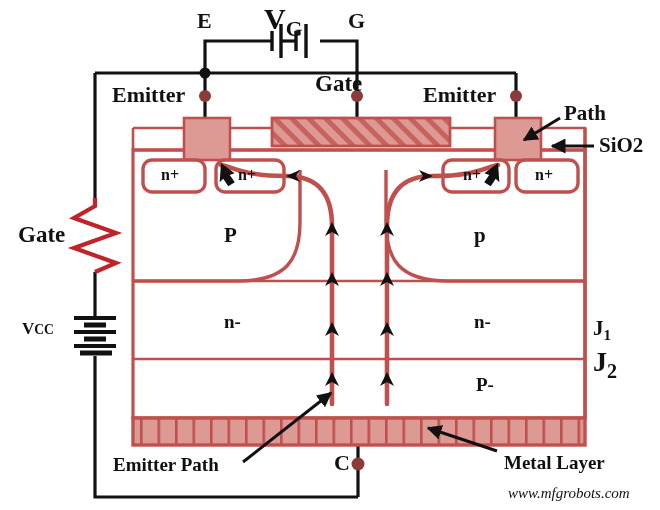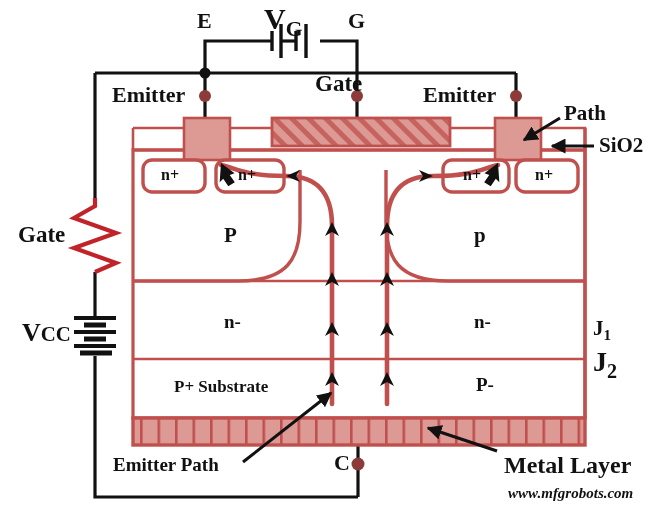--- a/index.html
+++ b/index.html
@@ -34,21 +34,21 @@
     vertical-align: sub;
     letter-spacing: 0;
   }
   .lbl-sc {
     font-size: 0.80em;
   }
   .watermark {
     position: absolute;
     font-family: "Liberation Serif", serif;
     font-style: italic;
-    font-weight: bold;
+    font-weight: normal;
     color: #111111;
     white-space: nowrap;
   }
 </style>
 </head>
 <body>
 
 <div id="root">
 
   <svg id="svgroot" viewBox="0 0 660 510" xmlns="http://www.w3.org/2000/svg">
@@ -192,48 +192,47 @@
   <div class="lbl" style="left:299px; top:72px; font-size:23px;margin-left:16px;">Gate</div>
 
   <div class="lbl" style="left:423px; top:84px; font-size:22px;">Emitter</div>
 
   <div class="lbl" style="left:564px; top:103px; font-size:21px;">Path</div>
 
   <div class="lbl" style="left:599px; top:135px; font-size:21px;">SiO2</div>
 
   <div class="lbl" style="left:18px; top:223px; font-size:23px;">Gate</div>
 
-  <div class="lbl" style="left:22px; top:320px; font-size:26px;">
+  <div class="lbl" style="left:22px; top:320px; font-size:17px;">
     <span>V</span><span class="lbl-sc">CC</span>
   </div>
 
   <div class="lbl" style="left:161px; top:167px; font-size:16px;">n+</div>
   <div class="lbl" style="left:238px; top:167px; font-size:16px;">n+</div>
   <div class="lbl" style="left:463px; top:167px; font-size:16px;">n+</div>
   <div class="lbl" style="left:535px; top:167px; font-size:16px;">n+</div>
 
   <div class="lbl" style="left:224px; top:225px; font-size:21px;">P</div>
   <div class="lbl" style="left:474px; top:225px; font-size:21px;">p</div>
 
   <div class="lbl" style="left:224px; top:312px; font-size:19px;">n-</div>
   <div class="lbl" style="left:474px; top:312px; font-size:19px;">n-</div>
 
-  <div class="lbl" style="left:174px; top:378px; font-size:17px;">P+ Substrate</div>
   <div class="lbl" style="left:476px; top:375px; font-size:19px;">P-</div>
 
   <div class="lbl" style="left:593px; top:270px; font-size:21px;margin-top:48px;">
     <span>J</span><span class="lbl-sub">1</span>
   </div>
 
   <div class="lbl" style="left:593px; top:348px; font-size:28px;">
     <span>J</span><span class="lbl-sub">2</span>
   </div>
 
   <div class="lbl" style="left:113px; top:455px; font-size:19px;">Emitter Path</div>
 
   <div class="lbl" style="left:334px; top:452px; font-size:22px;">C</div>
 
 
-  <div class="lbl" style="left:504px; top:453px; font-size:24px;">Metal Layer</div>
+  <div class="lbl" style="left:504px; top:453px; font-size:19px;">Metal Layer</div>
 
   <div class="watermark" style="left:508px; top:485px; font-size:15px;">www.mfgrobots.com</div>
 
 </div>
 
 </body></html>

